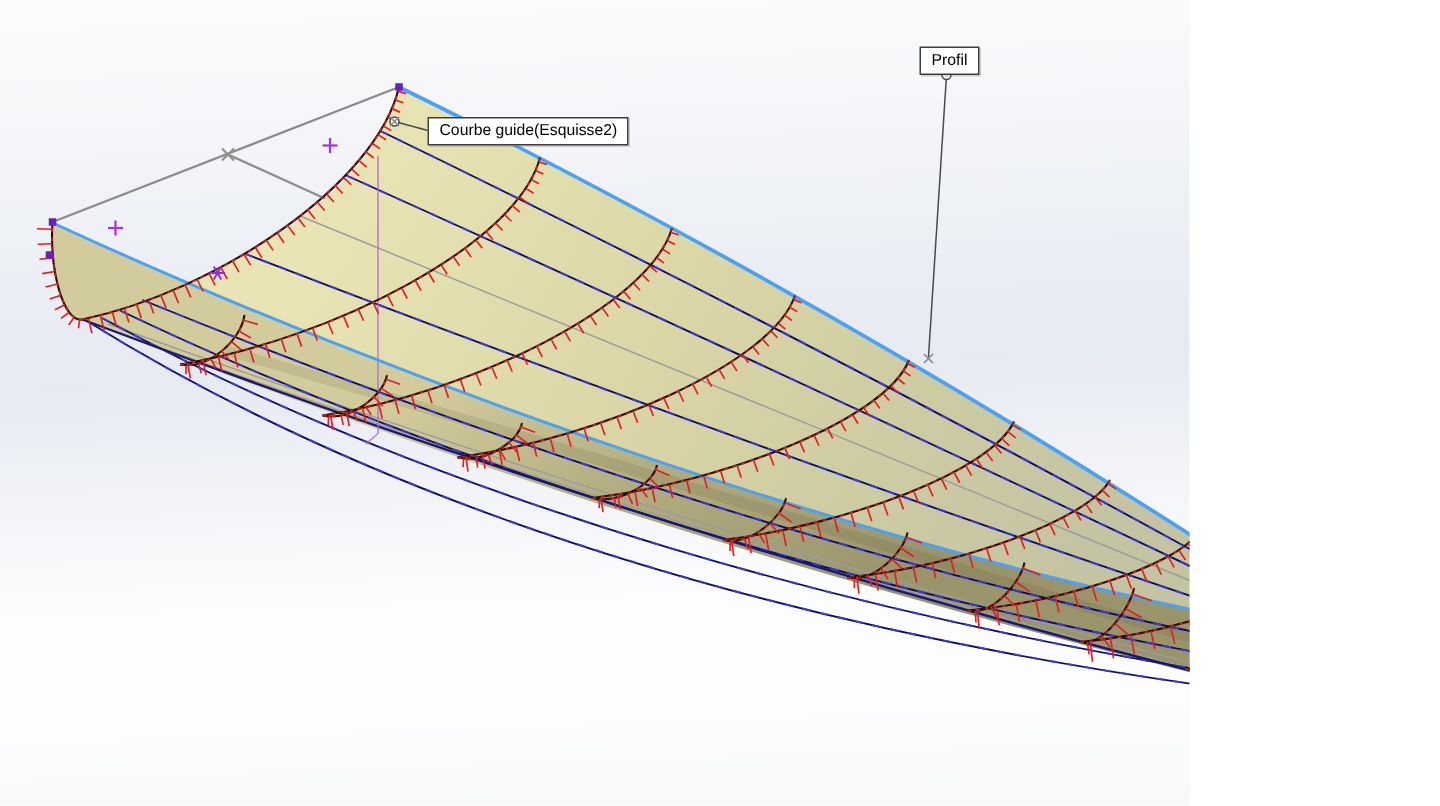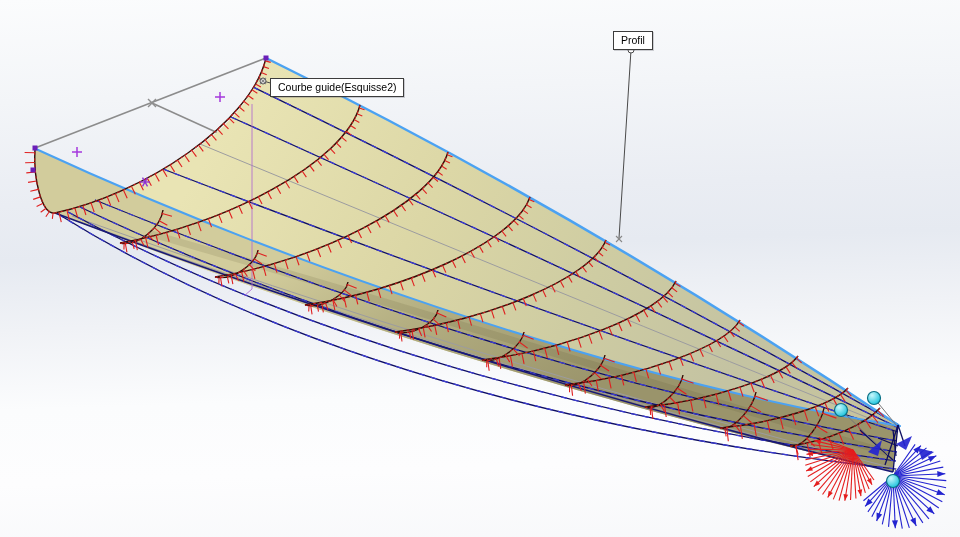--- a/index.html
+++ b/index.html
@@ -1,18 +1,18 @@
 <!DOCTYPE html>
 <html><head>
 <meta charset="utf-8">
 <style>
   html,body{margin:0;padding:0;}
   #stage{
     position:relative;
-    width:960px;height:537px;
+    width:793px;height:537px;
     overflow:hidden;
     background:linear-gradient(178deg,
       #fbfcfd 0%, #f3f5f8 18%, #eaedf3 36%, #e6eaf1 46%,
       #f0f2f6 58%, #fbfcfd 72%, #fdfdfe 85%, #f7f8fa 100%);
     font-family:"Liberation Sans", sans-serif;
   }
   #scene{position:absolute;left:0;top:0;}
   .callout{
     position:absolute;
     background:#ffffff;
@@ -533,16 +533,16 @@
         <circle cx="289" cy="88" r="3" fill="#fff" stroke="#4a4a4a" stroke-width="1"></circle>
         <circle cx="263" cy="81" r="3" fill="#fff" stroke="#4a4a4a" stroke-width="1"></circle>
         <line x1="260" y1="78" x2="266" y2="84" stroke="#888" stroke-width="1.1"></line>
         <line x1="260" y1="84" x2="266" y2="78" stroke="#888" stroke-width="1.1"></line>
       </g>
     </svg>
 
   <div class="callout" style="left: 613px; top: 31px;">
     <span>Profil</span>
   </div>
-  <div class="callout" style="left: 270px; top: 78px;">
+  <div class="callout" style="left: 285px; top: 78px;">
     <span>Courbe guide(Esquisse2)</span>
   </div>
 </div>
 
 </body></html>

